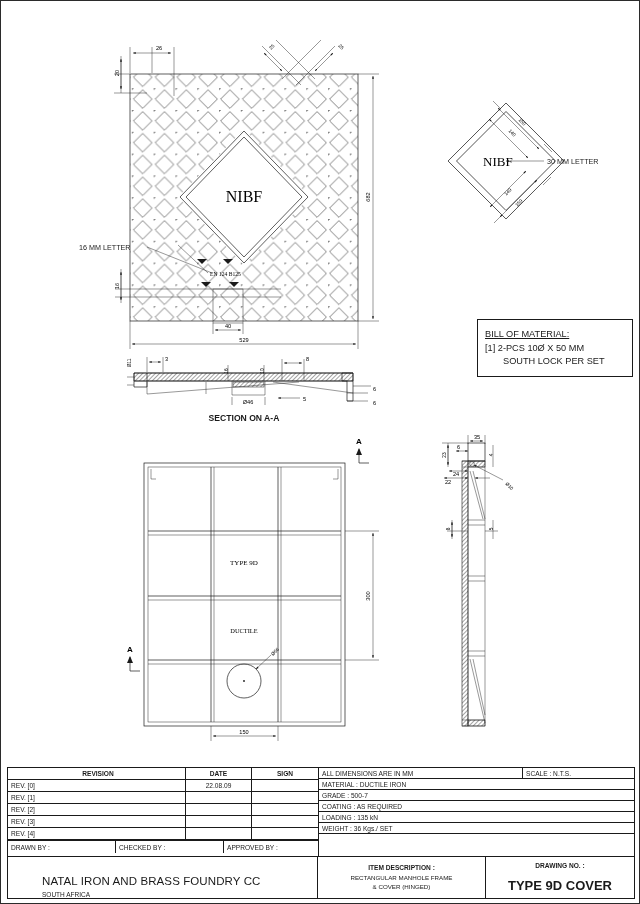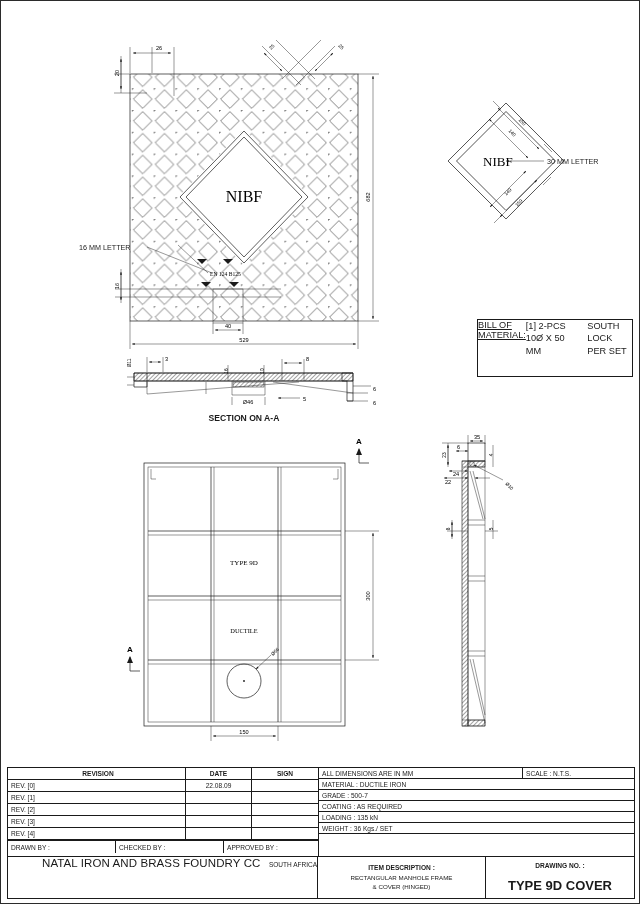--- a/index.html
+++ b/index.html
@@ -50,34 +50,34 @@
   .by-cell{display:flex;align-items:center;padding-left:3px;box-sizing:border-box;border-right:0.8px solid #1a1a1a;}
   .by-1{width:108px;}
   .by-2{width:108px;}
   .by-3{flex:1;border-right:none;}
   .spec-row{display:flex;align-items:center;height:11px;border-bottom:0.8px solid #1a1a1a;padding-left:3px;box-sizing:border-box;}
   .spec-row.last{border-bottom:none;}
   .spec-main{flex:1;}
   .spec-scale{width:112px;border-left:0.8px solid #1a1a1a;padding-left:3px;box-sizing:border-box;height:11px;display:flex;align-items:center;}
   .spec-blank{flex:1;border-bottom:none;}
   .tb-lower{display:flex;flex:1;}
-  .tb-company{width:310px;border-right:1.2px solid #1a1a1a;display:flex;flex-direction:row;justify-content:space-between;padding-left:34px;box-sizing:border-box;}
+  .tb-company{width:310px;border-right:1.2px solid #1a1a1a;display:flex;flex-direction:column;justify-content:flex-end;padding-left:34px;box-sizing:border-box;}
   .co-name{font-size:11.5px;letter-spacing:0.1px;}
   .co-country{font-size:6.5px;margin-top:4px;}
   .tb-item{width:168px;border-right:1.2px solid #1a1a1a;display:flex;flex-direction:column;align-items:center;justify-content:center;box-sizing:border-box;}
   .item-h{font-size:6.6px;font-weight:bold;margin-bottom:3px;}
   .item-l{font-size:6.2px;line-height:1.45;text-align:center;}
   .tb-dwg{flex:1;display:flex;flex-direction:column;align-items:center;justify-content:center;box-sizing:border-box;}
   .dwg-h{font-size:6.6px;font-weight:bold;}
   .dwg-n{font-size:13px;font-weight:bold;margin-top:9px;}
   .t7{font-size:6.6px;}
   .bom{
     position:absolute;left:476px;top:318px;width:156px;height:58px;
     border:1.3px solid #1a1a1a;box-sizing:border-box;
-    display:flex;flex-direction:row;justify-content:center;padding-left:0;
+    display:flex;flex-direction:column;justify-content:center;padding-left:7px;
   }
   .bom-t{font-size:9.2px;text-decoration:underline;margin-bottom:3px;}
   .bom-l{font-size:9.2px;line-height:1.35;}
   .bom-l2{padding-left:18px;}
 </style>
 </head>
 <body>
 
 <div id="sheet">
 

